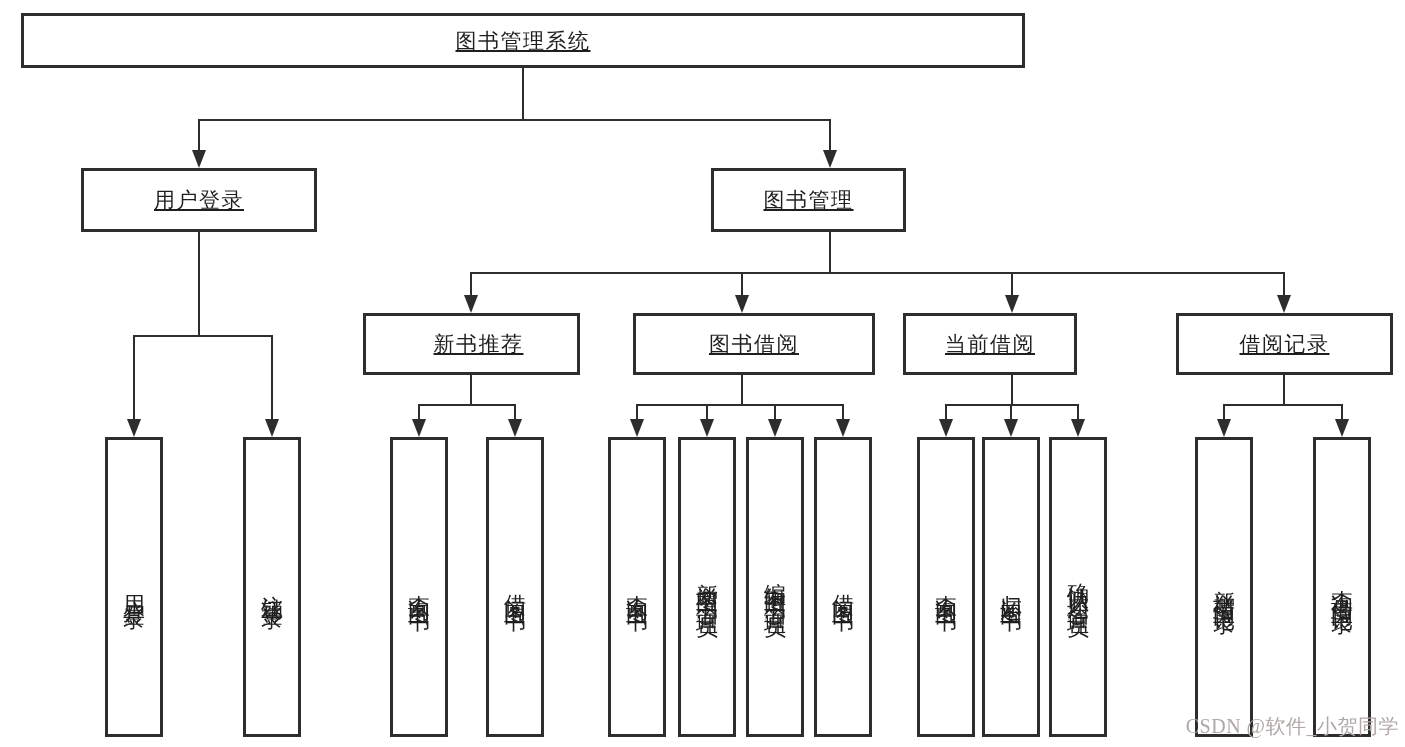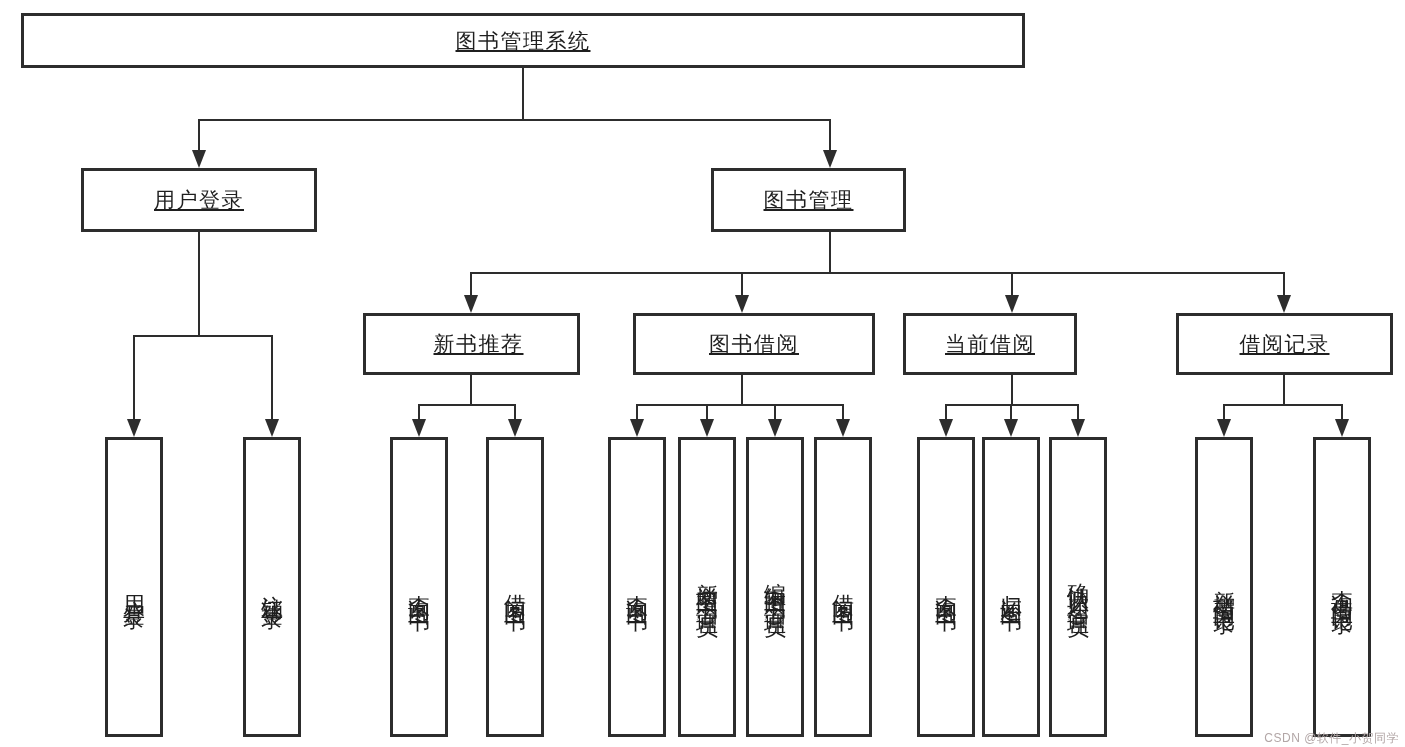--- a/index.html
+++ b/index.html
@@ -15,23 +15,24 @@
     border:3px solid var(--border,#2d2d2d); color:var(--text,#1f1f1f);
     display:flex; align-items:center; justify-content:center; z-index:2;
   }
   .hbox { font-size:21px; letter-spacing:1.5px; white-space:nowrap;text-decoration:underline; }
   .leaf { top:437px; width:58px; height:300px; }
   .vtext {
     writing-mode:vertical-rl; text-orientation:mixed;
     font-size:22px; line-height:1; letter-spacing:5px; white-space:nowrap;
   }
   .watermark {
-    position:absolute; right:6px; bottom:0; z-index:6;
-    font-size:12px; color:var(--watermark,#b2a6a6); letter-spacing:0.5px;
+    position:absolute; right:6px; bottom:7px; z-index:6;
+    font-size:20px; color:var(--watermark,#b2a6a6); letter-spacing:0.5px;
     white-space:nowrap;
+    font-family:Liberation Serif, serif;
   }
 </style>
 </head>
 <body>
 
 <div class="stage">
 
   <svg class="connectors" width="1405" height="747" viewBox="0 0 1405 747" xmlns="http://www.w3.org/2000/svg">
 
     <g>

